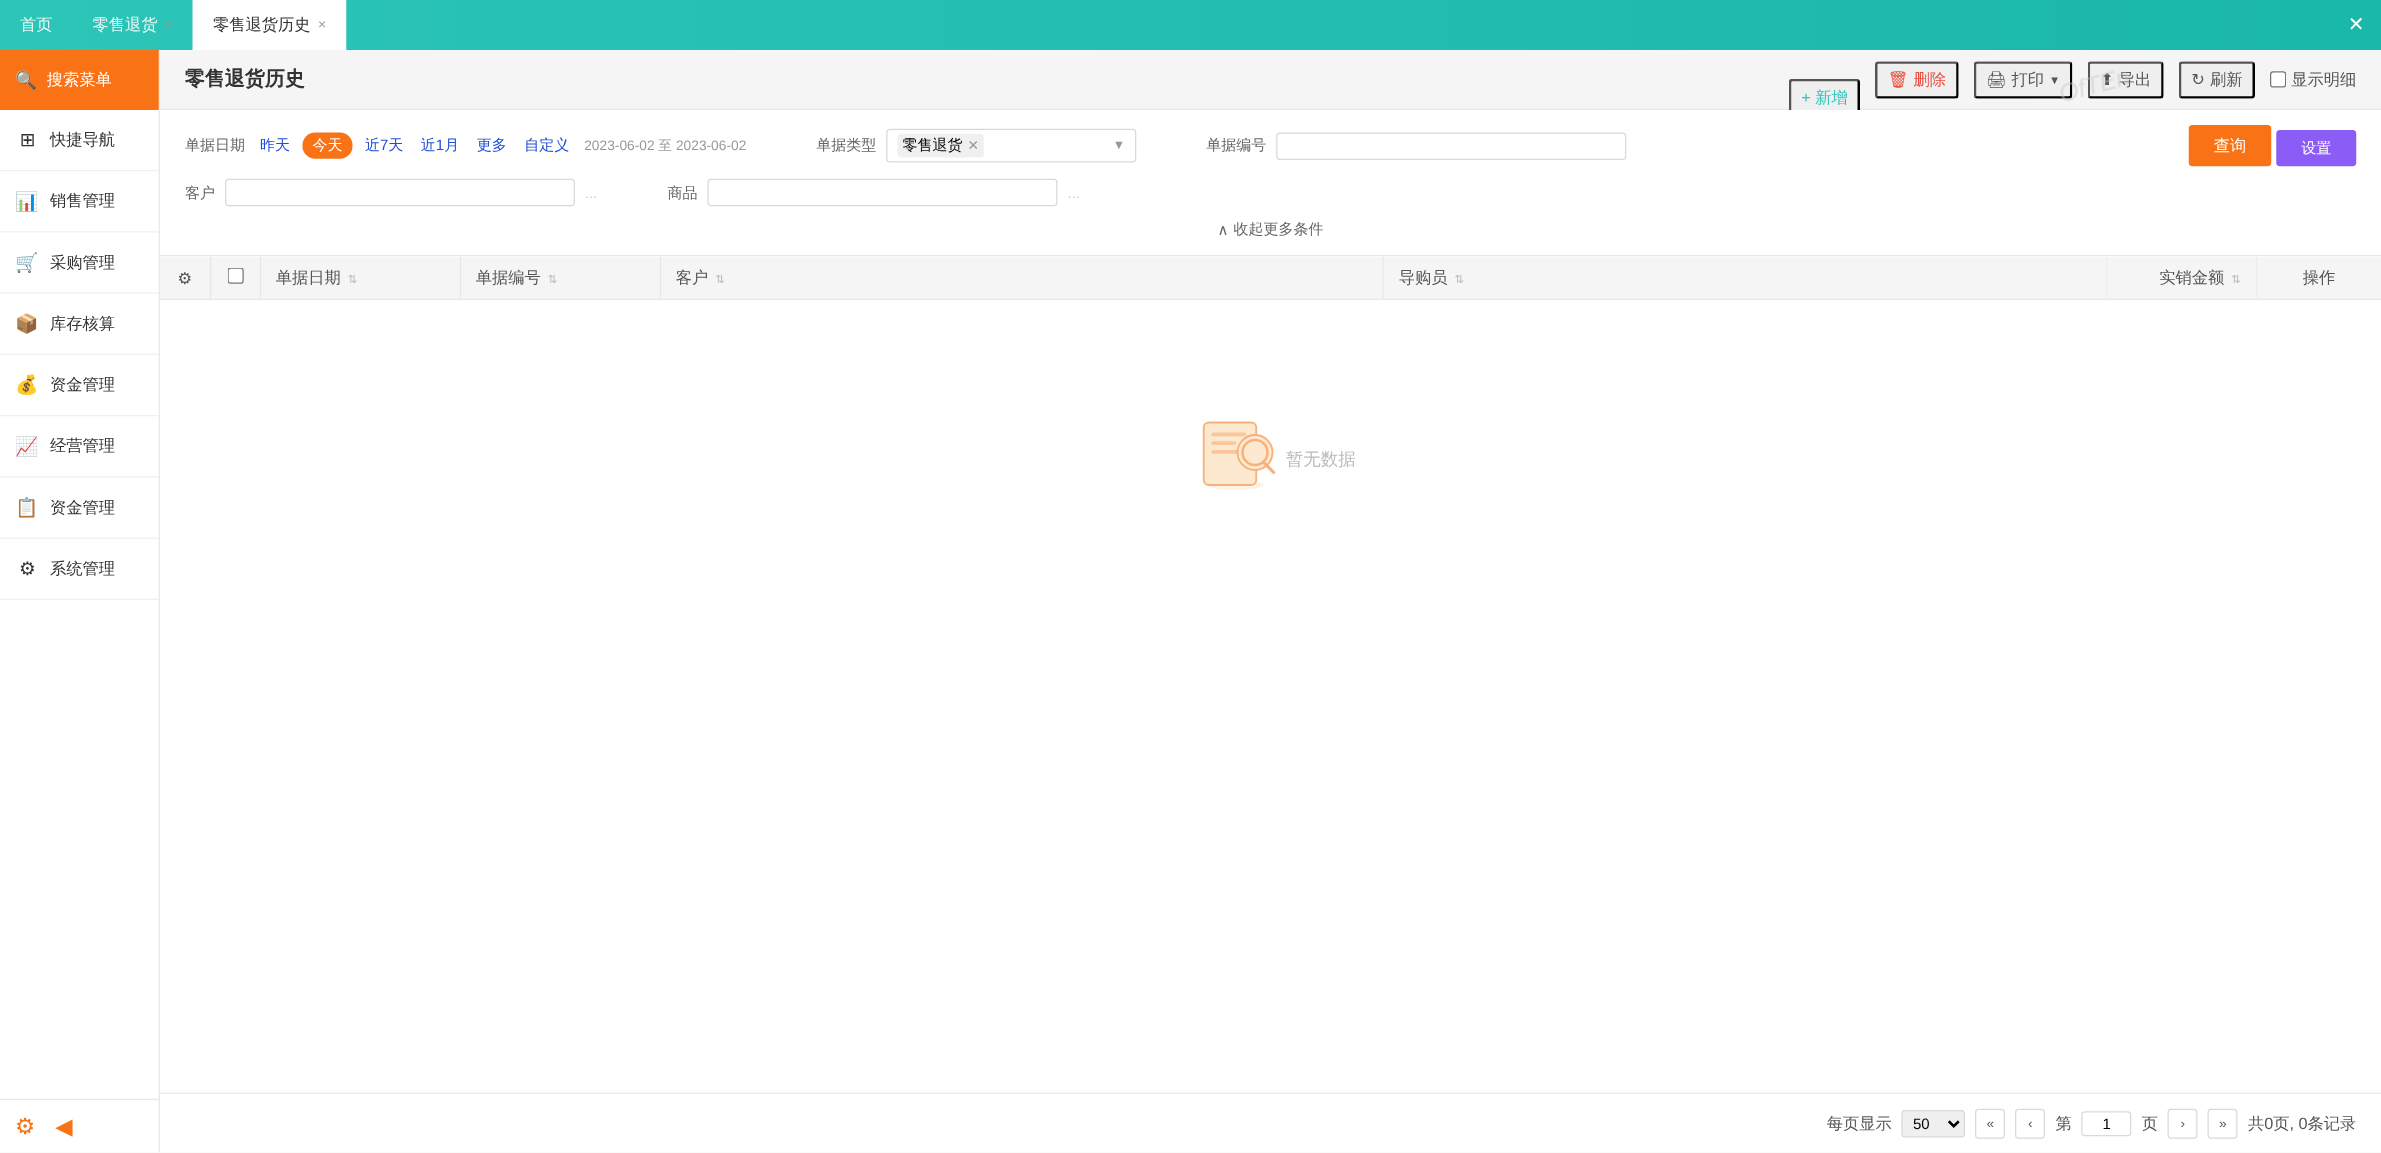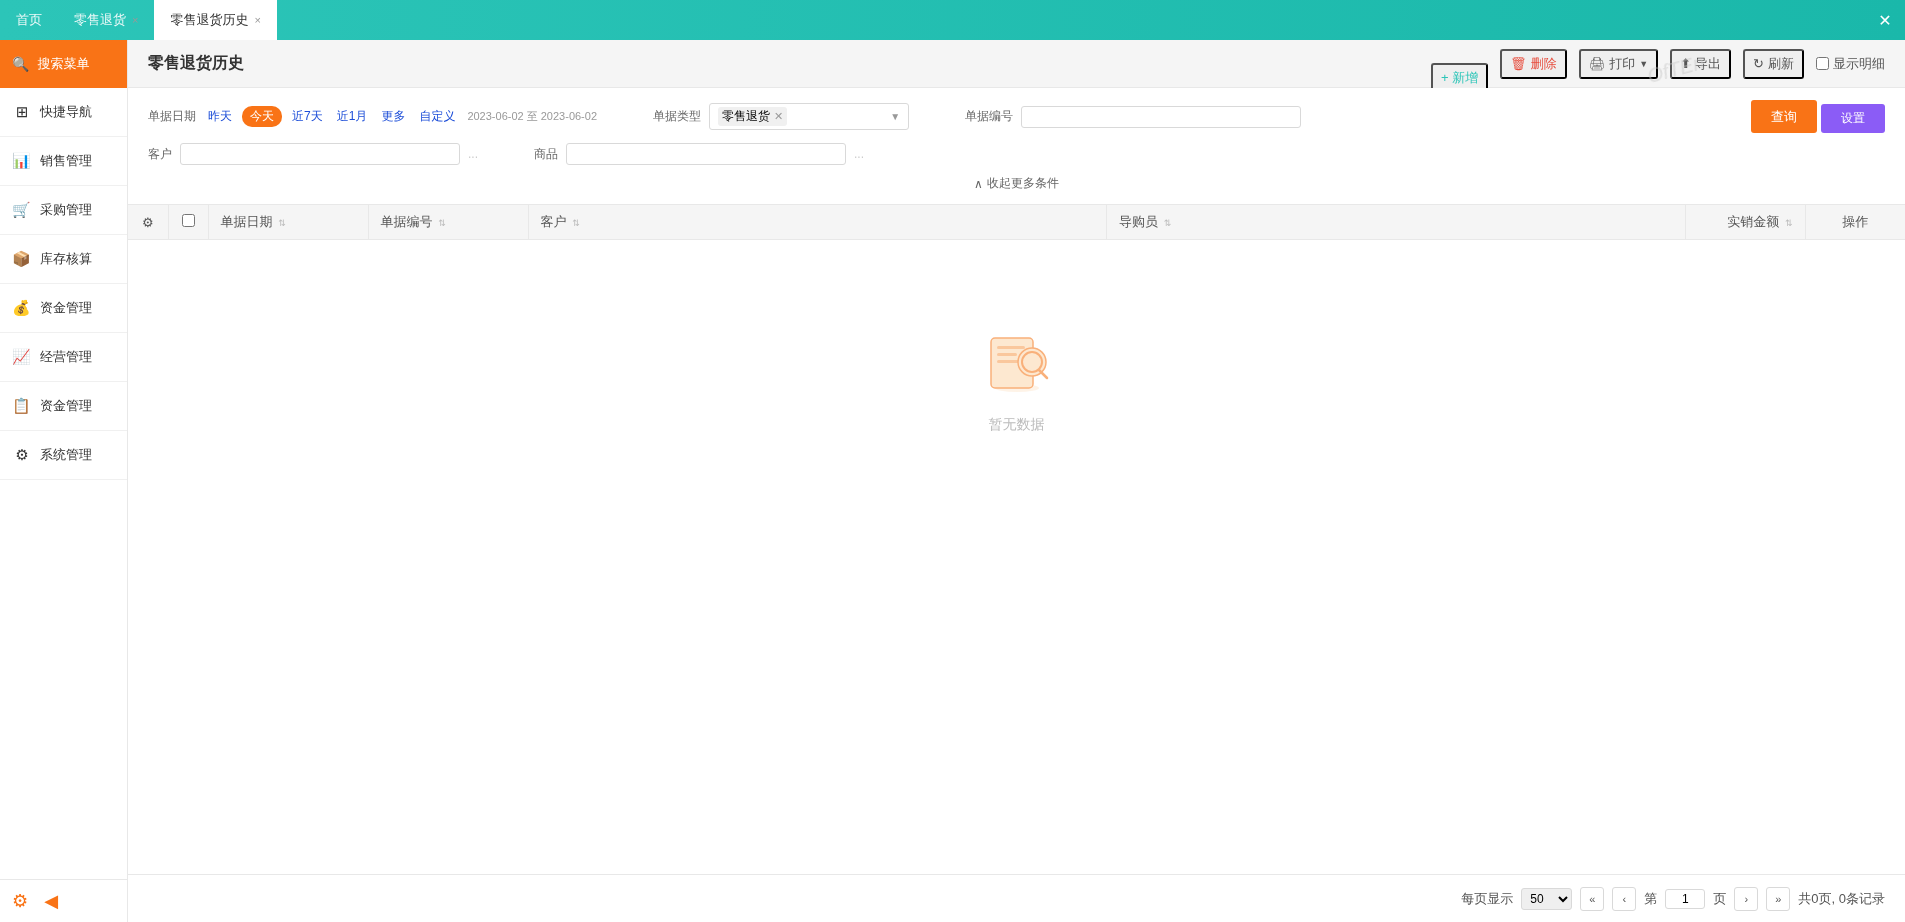--- a/index.html
+++ b/index.html
@@ -330,21 +330,21 @@
     .th-date { width: 160px; }
     .th-bill { width: 160px; }
     .th-customer { min-width: 180px; }
     .th-guide { min-width: 180px; }
     .th-amount { width: 120px; text-align: right; }
     .th-ops { width: 100px; text-align: center; }
 
     
     .empty-state {
       display: flex;
-      flex-direction: column;
+      flex-direction: row;
       align-items: center;
       justify-content: center;
       padding: 80px 0;
       color: #ccc;
     }
     .empty-icon {
       width: 80px;
       height: 80px;
       margin-bottom: 16px;
     }

